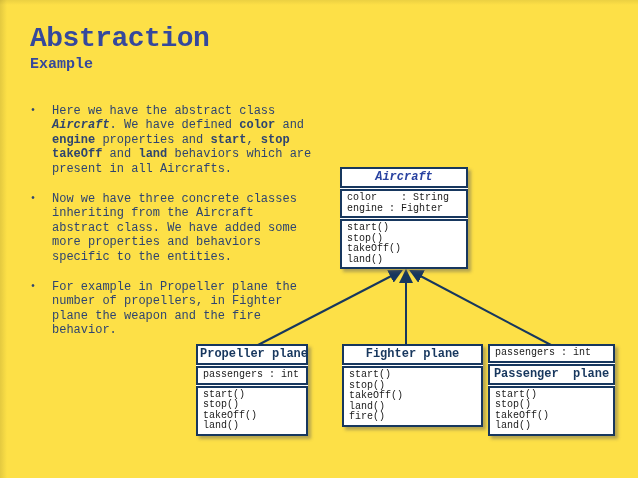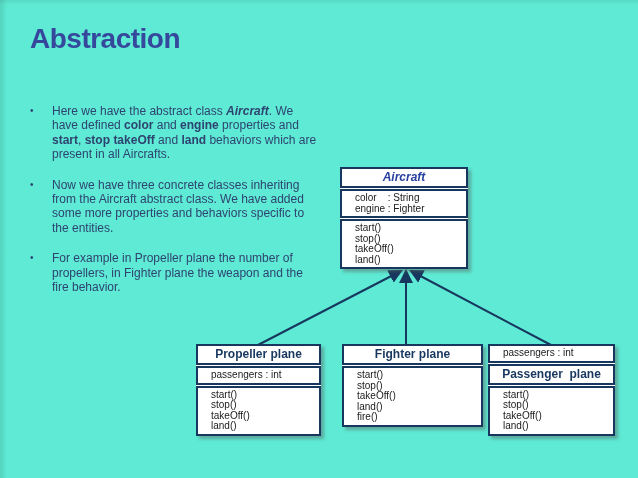--- a/index.html
+++ b/index.html
@@ -1,21 +1,21 @@
 <!DOCTYPE html>
 <html style="--heading: #35489C; --body-text: #2E4470; --box-border: #17375E; --class-name: #17375E; --abstract-class-name: #2841A0; --box-text: #1A1A1A;"><head>
 <meta charset="utf-8">
 <style>
   html,body{margin:0;padding:0;background:#ffffff;}
   #slide{
     position:relative;
     width:638px;height:478px;
-    background:#5eead4;
+    background:#fde047;
     overflow:hidden;
-    font-family:Liberation Sans, sans-serif;
+    font-family:Liberation Mono, monospace;
   }
   .edge-left{position:absolute;left:0;top:0;bottom:0;width:7px;
     background:linear-gradient(to right,rgba(0,0,0,0.10),rgba(0,0,0,0));}
   .edge-top{position:absolute;left:0;top:0;right:0;height:5px;
     background:linear-gradient(to bottom,rgba(0,0,0,0.07),rgba(0,0,0,0));}
 
   .header{position:absolute;left:30px;top:22px;}
   .slide-title{
     margin:0;font-size:28px;line-height:33px;font-weight:bold;
     color:var(--heading);letter-spacing:-0.5px;
@@ -36,34 +36,35 @@
     position:absolute;display:flex;flex-direction:column;gap:1px;
     background:#ffffff;
     box-shadow:3px 3px 3px rgba(90,90,90,0.45);
   }
   .uml-sec{border:2px solid var(--box-border);background:#ffffff;}
   .uml-name{
     font-size:12px;line-height:13px;font-weight:bold;text-align:center;
     padding:2px 2px;color:var(--class-name);white-space:pre;
   }
   .uml-name.abstract{font-style:italic;color:var(--abstract-class-name);}
-  .uml-attrs,.uml-methods{padding:2px 13px;}
+  .uml-attrs,.uml-methods{padding:2px 5px;}
   .uml-line{font-size:10px;line-height:10.5px;color:var(--box-text);white-space:pre;}
 
   .connectors{position:absolute;left:0;top:0;width:638px;height:478px;pointer-events:none;}
 </style>
 </head>
 <body>
 
 <div id="slide">
   <div class="edge-left"></div>
   <div class="edge-top"></div>
 
   <div class="header">
     <h1 class="slide-title">Abstraction</h1>
+    <h2 class="slide-subtitle">Example</h2>
   </div>
 
   <ul class="bullets" id="bullet-list">
       <li>
         <span class="marker">•</span>
         <span class="btext"><span>Here we have the abstract class </span><span style="font-weight: bold; font-style: italic;">Aircraft</span><span>. We have defined </span><span style="font-weight: bold;">color</span><span> and </span><span style="font-weight: bold;">engine</span><span> properties and </span><span style="font-weight: bold;">start</span><span>, </span><span style="font-weight: bold;">stop</span><span> </span><span style="font-weight: bold;">takeOff</span><span> and </span><span style="font-weight: bold;">land</span><span> behaviors which are present in all Aircrafts.</span></span>
       </li>
       <li>
         <span class="marker">•</span>
         <span class="btext"><span>Now we have three concrete classes inheriting from the Aircraft abstract class. We have added some more properties and behaviors specific to the entities.</span></span>
@@ -92,21 +93,21 @@
         <div class="uml-line">engine : Fighter</div>
       </div>
     <div class="uml-sec uml-methods">
         <div class="uml-line">start()</div>
         <div class="uml-line">stop()</div>
         <div class="uml-line">takeOff()</div>
         <div class="uml-line">land()</div>
       </div>
   </div>
 
-  <div class="uml-box" style="left:196px;top:344px;width:125px">
+  <div class="uml-box" style="left:196px;top:344px;width:112px">
     <div class="uml-sec uml-name">Propeller plane</div>
     <div class="uml-sec uml-attrs">
         <div class="uml-line">passengers : int</div>
       </div>
     <div class="uml-sec uml-methods">
         <div class="uml-line">start()</div>
         <div class="uml-line">stop()</div>
         <div class="uml-line">takeOff()</div>
         <div class="uml-line">land()</div>
       </div>

